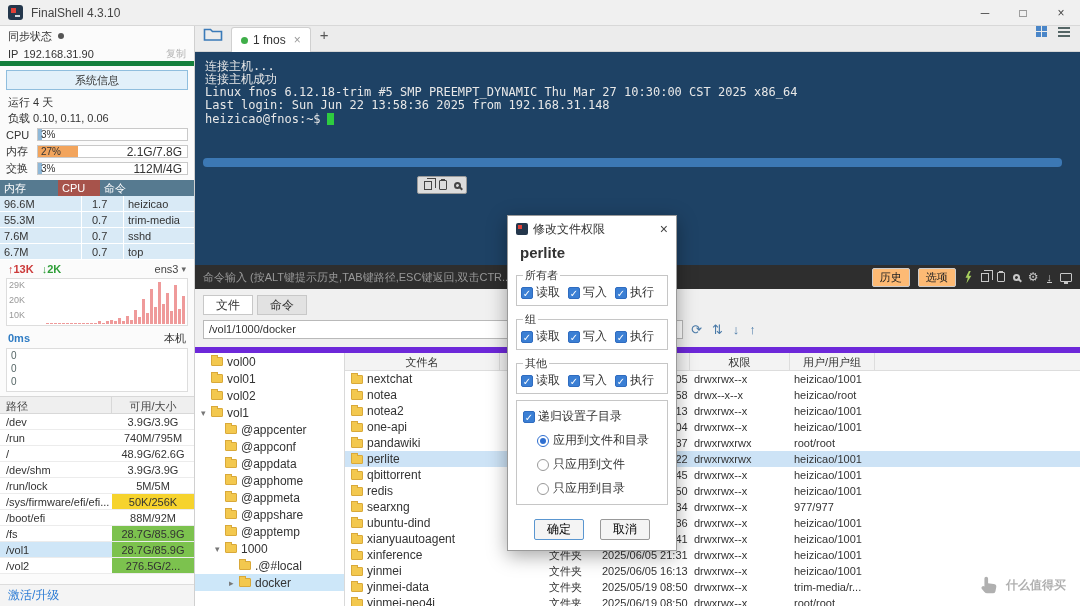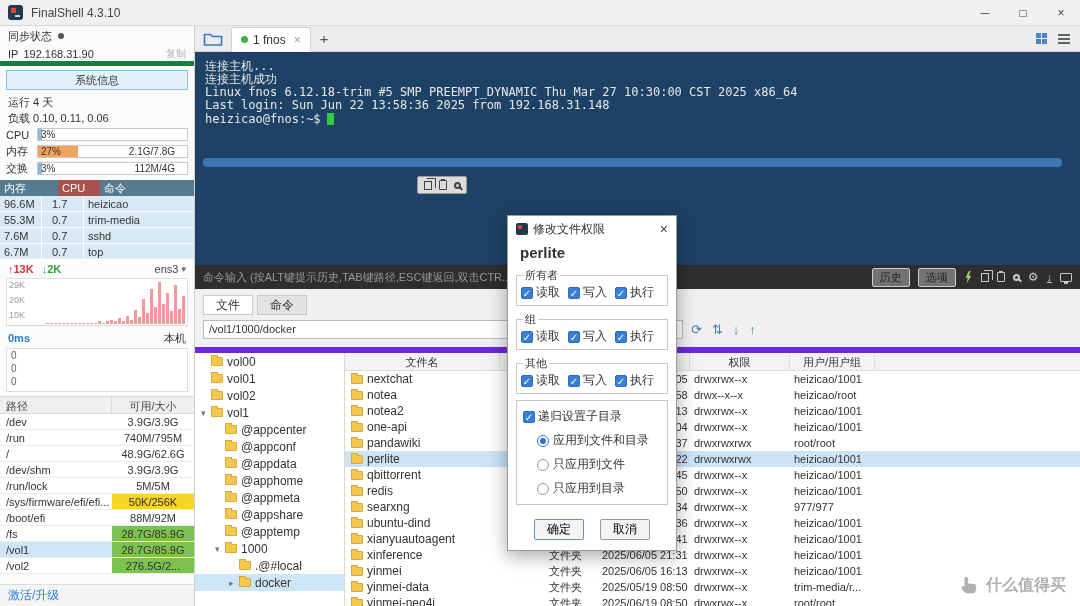--- a/index.html
+++ b/index.html
@@ -23,30 +23,30 @@
   .ip-row{height:20px;border-bottom:5px solid #15803d}
   .ip-val{margin-left:5px}
   .copy{margin-left:auto;color:#b3b3b3;font-size:10px}
   .sysinfo{margin:4px 6px;height:20px;line-height:18px;text-align:center;background:#e2f0fa;border:1px solid #90bede;color:#333}
   .mini-row{height:16px;padding:0 8px;display:flex;align-items:center}
   .meter-row{display:flex;align-items:center;height:17px;padding:0 6px;gap:4px}
   .m-label{width:27px;font-size:11px;flex:none}
   .m-track{position:relative;flex:1;height:13px;background:#fff;border:1px solid #c9c9c9}
   .m-fill{position:absolute;left:0;top:0;bottom:0}
   .m-pct{position:absolute;left:3px;top:0;font-size:10px;line-height:12px;color:#333}
-  .m-val{position:absolute;right:12px;top:0;font-size:10px;line-height:12px;color:#333}
+  .m-val{position:absolute;right:5px;top:0;font-size:12px;line-height:12px;color:#333}
   .proc-table{margin-top:3px}
   .proc-head{display:flex;height:16px;line-height:16px;color:#fff;font-size:11px}
   .ph{padding-left:4px;flex:none}
   .ph0{width:58px;background:#567a90}
   .ph1{width:42px;background:#a7534b}
   .ph2{flex:1;background:#567a90}
   .proc-row{display:flex;height:16px;line-height:16px;background:#d9eaf6;border-bottom:1px solid #fff;font-size:11px}
   .pc{flex:none;overflow:hidden;white-space:nowrap}
-  .pc-mem{width:42px;padding-left:4px;border-right:1px solid #fff}
+  .pc-mem{width:82px;padding-left:4px;border-right:1px solid #fff}
   .pc-cpu{width:42px;padding-left:10px;border-right:1px solid #fff}
   .pc-cmd{flex:1;padding-left:4px}
   .net-row{display:flex;align-items:center;height:18px;padding:0 8px;font-size:11px}
   .up{color:#cc3a3a;font-weight:bold}
   .down{color:#2e9e37;font-weight:bold;margin-left:8px}
   .iface{margin-left:auto;color:#444}
   .caret{color:#666;font-size:9px;margin-left:3px}
   .net-chart{position:relative;margin:0 6px;height:48px;background:#fff;border:1px solid #ddd}
   #net-ticks{position:absolute;left:2px;top:1px;display:flex;flex-direction:column;gap:5px;font-size:9px;color:#999}
   #net-bars{position:absolute;right:2px;bottom:1px;display:flex;align-items:flex-end;gap:1px}
@@ -63,21 +63,21 @@
   .disk-row{display:flex;height:16px;line-height:16px;border-bottom:1px solid #ececec;font-size:11px;background:#fff}
   .disk-row.sel{background:#cfe6f7}
   .dc-path{width:112px;padding-left:6px;overflow:hidden;white-space:nowrap;flex:none}
   .dc-val{flex:1;text-align:center;white-space:nowrap}
   .hl-yellow{background:#f6d32d}
   .hl-green{background:#7cc24e}
   .activate{position:absolute;left:0;bottom:0;width:100%;height:22px;line-height:21px;background:#f4f4f4;border-top:1px solid #ddd;padding-left:8px;color:#2b7bd4;font-size:12px}
 
   
   .main{position:absolute;left:195px;top:26px;width:885px;height:580px;background:#ececec}
-  .tabbar{position:absolute;left:0;top:0;width:885px;height:26px;background:#ececec;border-bottom:1px solid #d5d5d5;display:flex;align-items:center}
+  .tabbar{position:absolute;left:0;top:0;width:885px;height:26px;background:#ececec;border-bottom:1px solid #d5d5d5;display:flex;align-items:flex-start}
   .tb-folder{margin:0 8px;display:flex;align-items:center}
   .tab{height:25px;display:flex;align-items:center;gap:5px;background:#fff;border:1px solid #d0d0d0;border-bottom:none;padding:0 9px;margin-top:1px;border-radius:3px 3px 0 0}
   .tab-dot{width:7px;height:7px;border-radius:50%;background:#3fae49;flex:none}
   .tab-label{font-size:12px;color:#333}
   .tab-close{color:#999;margin-left:3px;font-size:12px}
   .tab-add{margin-left:9px;color:#555;font-size:15px}
   .tb-right{margin-left:auto;display:flex;align-items:center;gap:11px;margin-right:10px}
   .ic-grid{width:11px;height:11px;display:grid;grid-template-columns:1fr 1fr;grid-template-rows:1fr 1fr;gap:1px}
   .ic-grid span{background:#4a86c8}
   .ic-menu{width:12px;height:10px;border-top:2px solid #566;border-bottom:2px solid #566;position:relative}
@@ -93,21 +93,21 @@
   .ic-copy{width:8px;height:9px;border:1px solid #444;position:relative}
   .ic-copy::after{content:"";position:absolute;left:2px;top:-4px;width:8px;height:9px;border:1px solid #444;border-left:none;border-bottom:none}
   .ic-clip{width:8px;height:10px;border:1px solid #444;border-radius:1px;position:relative}
   .ic-clip::after{content:"";position:absolute;left:1px;top:-2px;width:4px;height:2px;background:#444}
   .ic-mag{width:7px;height:7px;border:2px solid #444;border-radius:50%;position:relative}
   .ic-mag::after{content:"";position:absolute;width:5px;height:2px;background:#444;transform:rotate(45deg);right:-4px;bottom:-2px}
 
   .cmdbar{position:absolute;left:0;top:239px;width:885px;height:24px;background:#2e2e2e;display:flex;align-items:center}
   .cmd-text{padding-left:8px;font-size:11px;color:#999;white-space:nowrap;overflow:hidden}
   .cmd-right{margin-left:auto;display:flex;align-items:center;gap:8px;padding-right:8px;flex:none}
-  .cmd-btn{background:#737373;color:#222;font-size:11px;padding:1px 7px;border-radius:2px;border:1px solid #ccc;white-space:nowrap}
+  .cmd-btn{background:#fdba74;color:#222;font-size:11px;padding:1px 7px;border-radius:2px;border:1px solid #ccc;white-space:nowrap}
   .ic-bolt{width:9px;height:13px;background:#a8d05e;clip-path:polygon(60% 0,20% 55%,45% 55%,30% 100%,85% 40%,55% 40%,80% 0)}
   .ic-copy.lt,.ic-clip.lt,.ic-mag.lt{border-color:#c8c8c8}
   .ic-copy.lt::after{border-color:#c8c8c8}
   .ic-clip.lt::after{background:#c8c8c8}
   .ic-mag.lt::after{background:#c8c8c8}
   .glyph{color:#c8c8c8;font-size:12px;line-height:12px}
   .ic-dl{color:#c8c8c8;font-size:11px;line-height:10px;border-bottom:1px solid #c8c8c8}
   .ic-dl::before{content:"↓"}
   .ic-mon{width:12px;height:9px;border:1px solid #c8c8c8;border-radius:1px;position:relative}
   .ic-mon::after{content:"";position:absolute;left:3px;bottom:-3px;width:4px;height:2px;background:#c8c8c8}
@@ -157,21 +157,21 @@
   .recursive-box{margin:2px 8px 8px;border:1px solid #c6c6c6;padding:7px 6px}
   .radio-item{display:flex;gap:4px;margin:7px 0 0 14px;font-size:12px;align-items:center}
   .radio{width:12px;height:12px;border:1px solid #999;border-radius:50%;background:#fff;position:relative;flex:none}
   .radio.sel{border-color:#2f6fd0}
   .radio.sel::after{content:"";position:absolute;left:2px;top:2px;width:6px;height:6px;border-radius:50%;background:#2f6fd0}
   .dlg-buttons{display:flex;justify-content:center;gap:16px;padding:6px 0 10px}
   .dlg-buttons button{width:50px;height:21px;font-size:12px;background:#f4f4f4;border:1px solid #999;border-radius:2px;font-family:inherit}
   .dlg-buttons button.primary{border-color:#5a96d0}
 
   
-  .watermark{position:absolute;right:14px;bottom:10px;display:flex;align-items:center;gap:6px;color:#a8a8a8;font-size:16px;font-weight:bold;opacity:.9;z-index:40}
+  .watermark{position:absolute;right:14px;bottom:10px;display:flex;align-items:center;gap:6px;color:#a8a8a8;font-size:12px;font-weight:bold;opacity:.9;z-index:40}
 </style>
 </head>
 <body>
 
 <div id="app">
 
   <div class="titlebar">
     <span class="app-icon"></span>
     <span class="win-title">FinalShell 4.3.10</span>
     <div class="win-controls">

